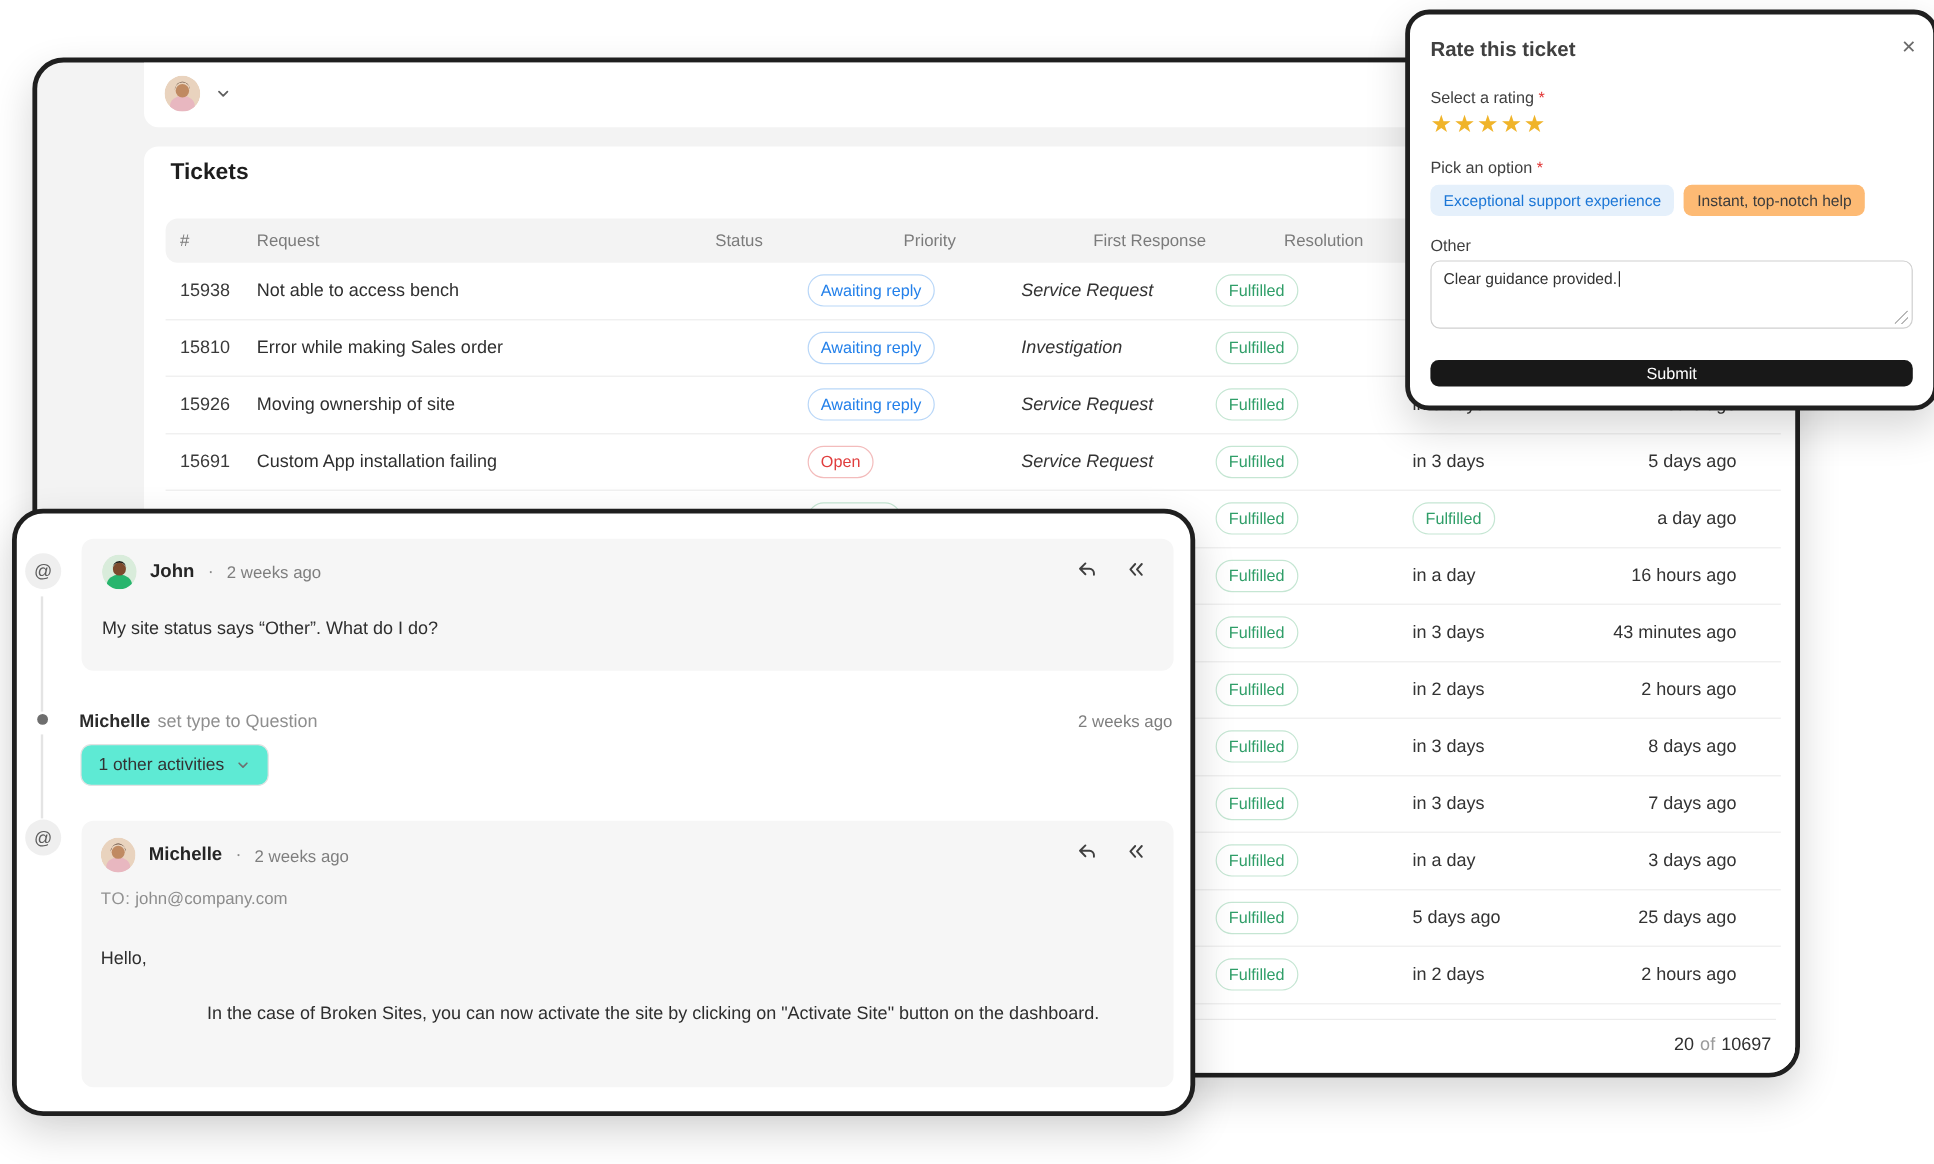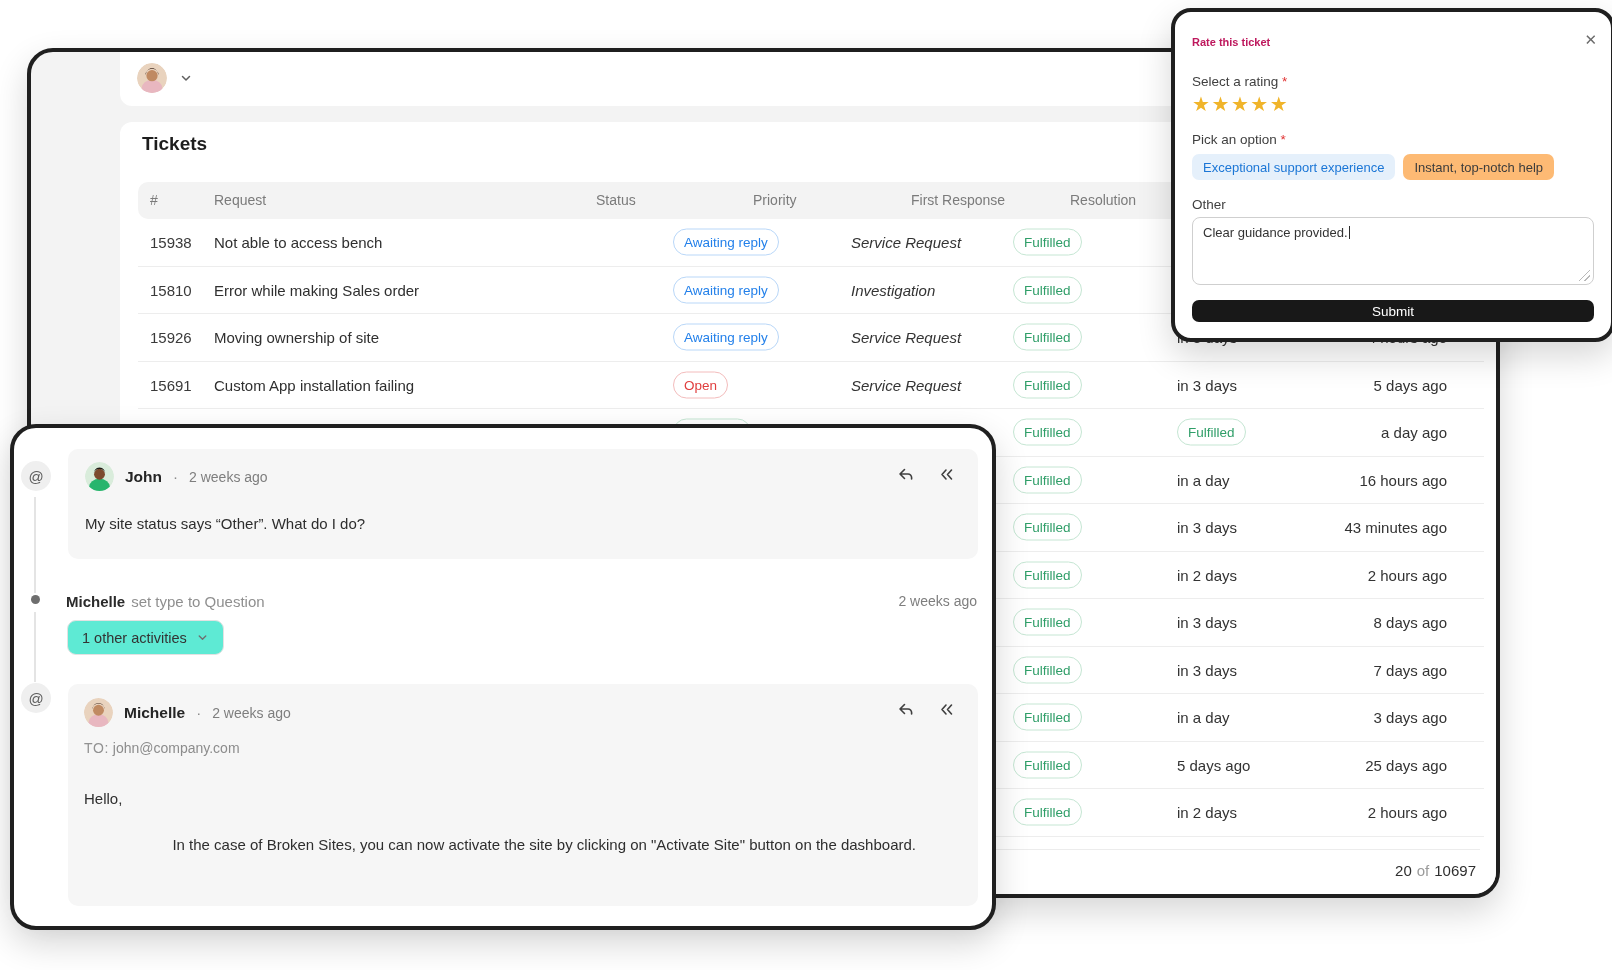--- a/index.html
+++ b/index.html
@@ -71,31 +71,31 @@
   .activity-dot{position:absolute;left:17px;top:167px;width:9px;height:9px;border-radius:50%;background:#6e6e6e;}
   .activity-author{font-weight:700;color:#2b2b2b;margin-right:6px;}
   .activity-action{color:#8f8f8f;}
   .activity-time{margin-left:auto;font-size:14px;color:#7e7e7e;}
   .more-activities{position:absolute;left:53px;top:192px;height:33px;display:inline-flex;align-items:center;
                    gap:9px;padding:0 14px;background:#5eead4;border:1.5px solid #e2e2e2;border-radius:9px;
                    font-size:14.5px;color:#333;cursor:pointer;}
   
   #rate-ticket-modal{left:1171px;top:8px;width:436px;height:326px;border-radius:20px;z-index:30;}
   .modal-body{position:relative;padding:19px 17px 16px;height:100%;box-sizing:border-box;}
-  .modal-title{font-size:11px;font-weight:700;color:#be185d;line-height:22px;margin-bottom:20px;}
+  .modal-title{font-size:17px;font-weight:700;color:#404040;line-height:22px;margin-bottom:20px;}
   .modal-close{position:absolute;right:14px;top:20px;font-size:15px;color:#6b6b6b;cursor:pointer;line-height:15px;}
   .field-label{font-size:13.5px;color:#3f3f3f;line-height:17px;margin-top:16px;}
   .req{color:#e03131;}
   .stars{margin:3px 0 8px;font-size:20px;line-height:22px;color:#f0b42a;letter-spacing:1.5px;}
   .stars span{cursor:pointer;}
   .chips{display:flex;gap:8px;margin:6px 0 13px;}
   .chip{height:26px;display:inline-flex;align-items:center;padding:0 11px;border-radius:7px;
         font-size:13px;background:#fdba74;color:#3c3c3c;cursor:pointer;white-space:nowrap;}
   .chip-selected{background:#e5f0fb;color:#1b76d6;}
-  .textarea{position:relative;margin-top:4px;height:68px;border:1.5px solid #cfcfcf;border-radius:8px;
+  .textarea{position:relative;margin-top:4px;height:57px;border:1.5px solid #cfcfcf;border-radius:8px;
             background:#fff;box-sizing:border-box;padding:7px 10px;font-size:13px;color:#333;cursor:text;}
   .caret{display:inline-block;width:1.5px;height:13px;background:#2b2b2b;vertical-align:-2px;margin-left:1px;}
   .resize-handle{position:absolute;right:3px;bottom:3px;width:11px;height:11px;
      background:linear-gradient(135deg,transparent 0 46%,#b9b9b9 46% 54%,transparent 54% 70%,#b9b9b9 70% 78%,transparent 78%);}
   .submit-btn{position:absolute;left:17px;right:17px;bottom:16px;height:22px;background:#181818;color:#fff;
               border:none;border-radius:7px;font-size:13.5px;display:flex;align-items:center;justify-content:center;
               cursor:pointer;font-family:inherit;}
   svg{display:block;}
 </style>
 </head>

